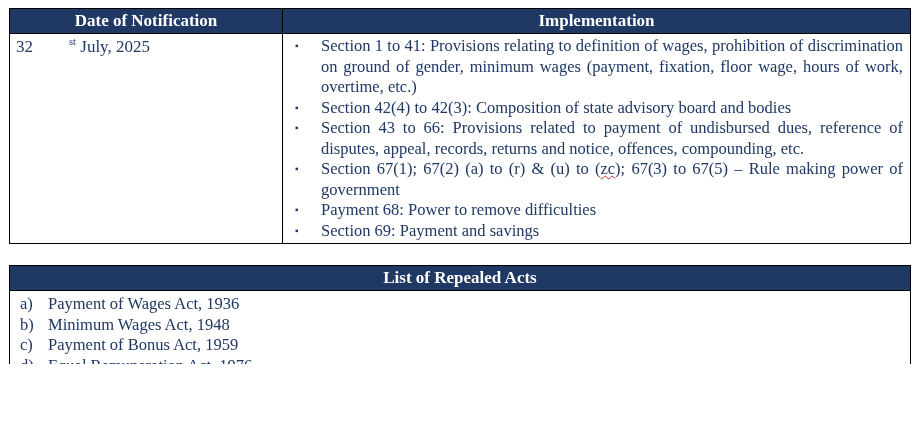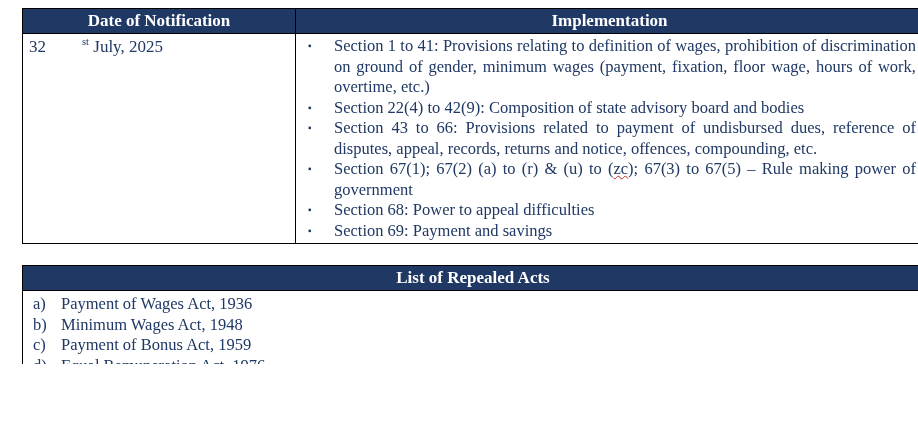--- a/index.html
+++ b/index.html
@@ -5,21 +5,21 @@
   html, body {
     margin: 0;
     padding: 0;
     background: #ffffff;
     font-family: "Liberation Serif", serif;
   }
   .page {
     width: 918px;
     height: 364px;
     box-sizing: border-box;
-    padding: 8px 8px 0 22px;
+    padding: 8px 8px 0 9px;
     background: #ffffff;
     overflow: hidden;
   }
   table {
     border-collapse: collapse;
     width: 902px;
     table-layout: fixed;
     color: #1F3864;
   }
   th, td {
@@ -105,36 +105,36 @@
       </td>
       <td class="impl-cell">
 
         <div class="bullet-item">
           <span class="bullet-marker">▪</span>
           <span class="bullet-text">Section 1 to 41: Provisions relating to definition of wages, prohibition of discrimination on ground of gender, minimum wages (payment, fixation, floor wage, hours of work, overtime, etc.)</span>
         </div>
 
         <div class="bullet-item">
           <span class="bullet-marker">▪</span>
-          <span class="bullet-text">Section 22(4) to 42(9):  Composition of state advisory board and bodies</span>
+          <span class="bullet-text">Section 42(4) to 42(3):  Composition of state advisory board and bodies</span>
         </div>
 
         <div class="bullet-item">
           <span class="bullet-marker">▪</span>
           <span class="bullet-text">Section 43 to 66: Provisions related to payment of undisbursed dues, reference of disputes, appeal, records, returns and notice, offences, compounding, etc.</span>
         </div>
 
         <div class="bullet-item">
           <span class="bullet-marker">▪</span>
           <span class="bullet-text"><span>Section 67(1); 67(2) (a) to (r) &amp; (u) to (</span><span class="squiggle">zc</span><span>); 67(3) to 67(5) – Rule making power of government</span></span>
         </div>
 
         <div class="bullet-item">
           <span class="bullet-marker">▪</span>
-          <span class="bullet-text">Section 68: Power to appeal difficulties</span>
+          <span class="bullet-text">Payment 68: Power to remove difficulties</span>
         </div>
 
         <div class="bullet-item">
           <span class="bullet-marker">▪</span>
           <span class="bullet-text">Section 69: Payment and savings</span>
         </div>
 
       </td>
     </tr>
   </tbody>

